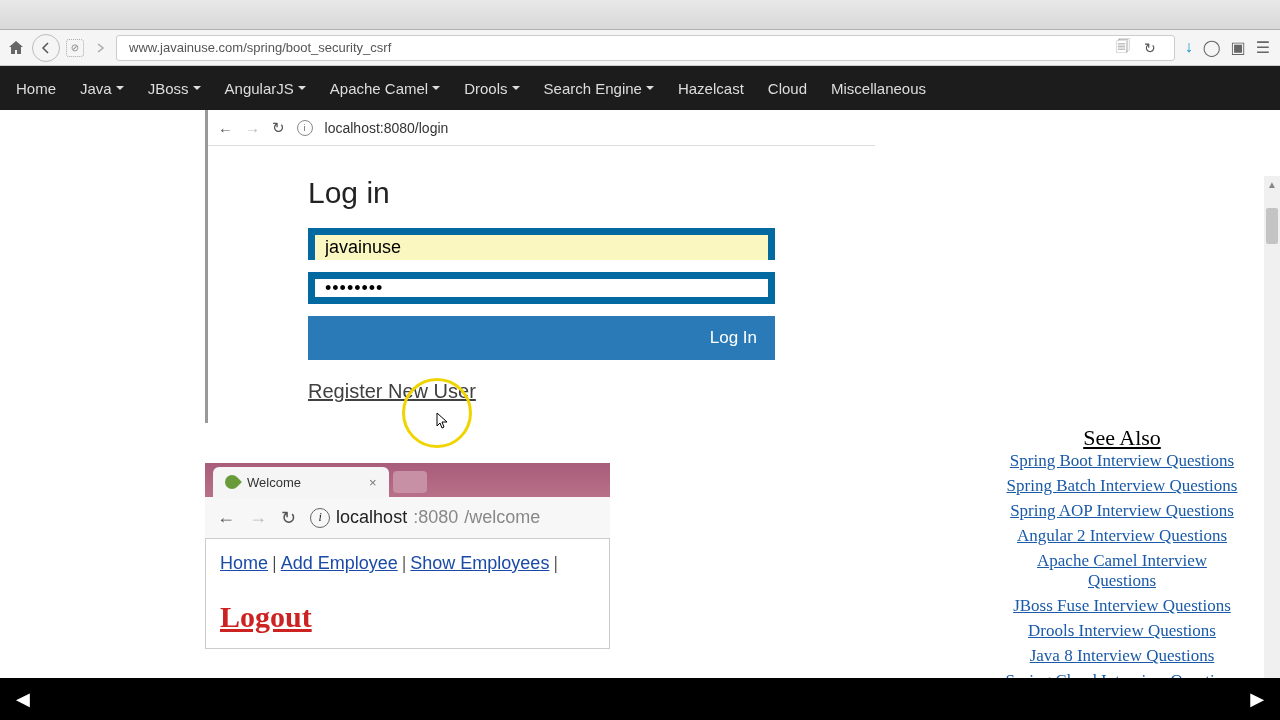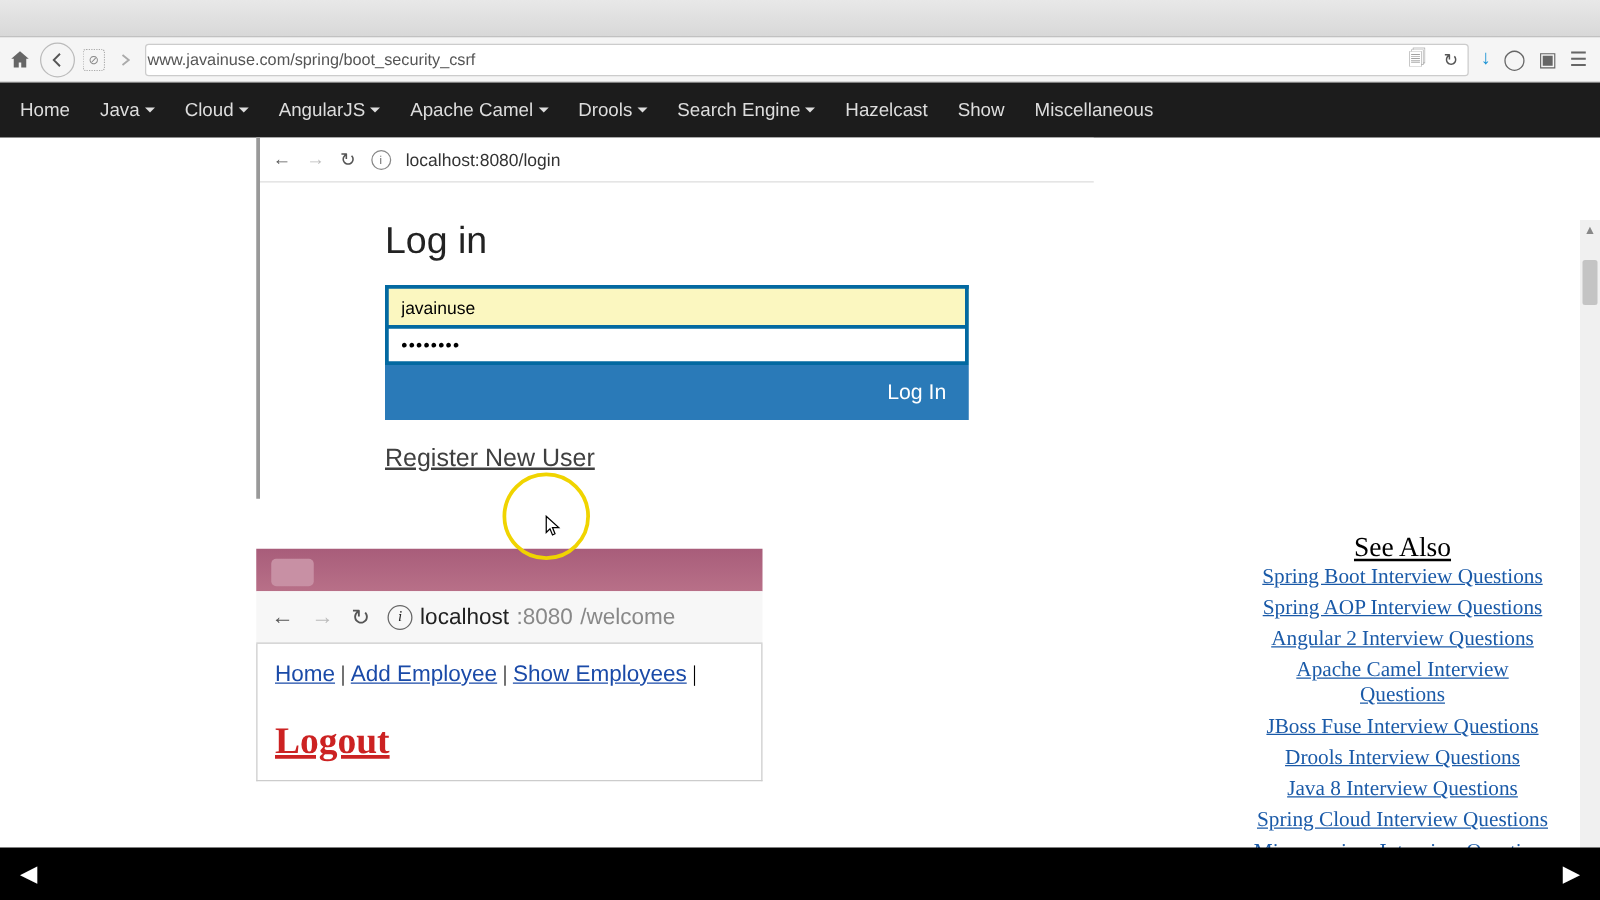--- a/index.html
+++ b/index.html
@@ -4,21 +4,21 @@
 <style>
 * { margin: 0; padding: 0; box-sizing: border-box; font-family: Arial, sans-serif; }
 body { width: 1280px; height: 720px; overflow: hidden; background: #fff; position: relative; }
 
 
 .browser-tabs { height: 30px; background: linear-gradient(#e8e8e8,#d8d8d8); border-bottom: 1px solid #b0b0b0; }
 .browser-toolbar { height: 36px; background: #f5f5f5; display: flex; align-items: center; padding: 0 6px; gap: 6px; border-bottom: 1px solid #ccc; }
 .tb-icon { width: 20px; height: 20px; display: flex; align-items: center; justify-content: center; color: #666; cursor: pointer; font-size: 14px; }
 .tb-back { width: 28px; height: 28px; border: 1px solid #bbb; border-radius: 50%; display: flex; align-items: center; justify-content: center; color: #555; }
 .security { width: 18px; height: 18px; border: 1px dotted #aaa; border-radius: 3px; display: flex; align-items: center; justify-content: center; font-size: 10px; color: #888; }
-.url-bar { flex: 1; height: 26px; border: 1px solid #ccc; border-radius: 3px; background: #fff; display: flex; align-items: center; padding: 0 1px; font-size: 13px; color: #555; }
+.url-bar { flex: 1; height: 26px; border: 1px solid #ccc; border-radius: 3px; background: #fff; display: flex; align-items: center; padding: 0 12px; font-size: 13px; color: #555; }
 .url-right { display: flex; align-items: center; gap: 8px; padding: 0 6px; }
 .reader { width: 20px; font-size: 14px; color: #888; }
 .reload { font-size: 14px; color: #555; }
 .search-bar { width: 230px; height: 26px; border: 1px solid #ccc; border-radius: 3px; background: #fff; display: flex; align-items: center; padding: 0 8px; font-size: 13px; color: #999; gap: 6px; font-style: italic; }
 .panel-icons { display: flex; gap: 10px; padding: 0 4px; }
 .panel-icons span { font-size: 16px; color: #666; }
 .dl { color: #1691d4 !important; }
 
 
 .site-nav { height: 44px; background: #1c1c1c; display: flex; align-items: center; padding: 0 16px; gap: 24px; }
@@ -30,21 +30,21 @@
 .main-col { position: absolute; left: 205px; top: 0; width: 670px; }
 
 
 .login-window { border-left: 3px solid #999; background: #fff; }
 .login-chrome { height: 36px; display: flex; align-items: center; padding: 0 10px; gap: 12px; border-bottom: 1px solid #ddd; }
 .lc-btn { color: #555; font-size: 15px; }
 .lc-i { width: 16px; height: 16px; border: 1px solid #888; border-radius: 50%; display: flex; align-items: center; justify-content: center; font-size: 9px; color: #666; }
 .lc-url { font-size: 14px; color: #333; }
 .login-body { padding: 30px 100px 20px; }
 .login-title { font-size: 30px; font-weight: normal; color: #222; margin-bottom: 18px; }
-.login-input { width: 100%; height: 32px; border: 3px solid #0369a1; padding: 0 10px; font-size: 14px; margin-bottom: 0; }
+.login-input { width: 100%; height: 32px; border: 7px solid #0369a1; padding: 0 10px; font-size: 18px; margin-bottom: 12px; }
 .login-input.user { background: #fbf7c0; border-bottom: none; }
 .login-input.pass { background: #fff; letter-spacing: 1px; }
 .login-btn { width: 100%; height: 44px; background: #2a7ab8; color: #fff; font-size: 17px; display: flex; align-items: center; justify-content: flex-end; padding: 0 18px; border: none; margin-top: 0; position: relative; }
 .register-link { color: #404040; font-size: 20px; margin-top: 20px; display: inline-block; }
 
 
 .highlight { position: absolute; left: 402px; top: 268px; width: 70px; height: 70px; border: 3px solid #f0d400; border-radius: 50%; pointer-events: none; }
 .cursor { position: absolute; left: 436px; top: 302px; font-size: 16px; color: #000; pointer-events: none; }
 
 
@@ -118,44 +118,44 @@
 
 <div class="site-nav">
   <span class="nav-item">
       <span>Home</span>
     </span>
   <span class="nav-item">
       <span>Java</span>
       <span class="caret"></span>
     </span>
   <span class="nav-item">
+      <span>JBoss</span>
+      <span class="caret"></span>
+    </span>
+  <span class="nav-item">
+      <span>AngularJS</span>
+      <span class="caret"></span>
+    </span>
+  <span class="nav-item">
+      <span>Apache Camel</span>
+      <span class="caret"></span>
+    </span>
+  <span class="nav-item">
+      <span>Drools</span>
+      <span class="caret"></span>
+    </span>
+  <span class="nav-item">
+      <span>Search Engine</span>
+      <span class="caret"></span>
+    </span>
+  <span class="nav-item">
+      <span>Hazelcast</span>
+    </span>
+  <span class="nav-item">
       <span>Cloud</span>
-      <span class="caret"></span>
-    </span>
-  <span class="nav-item">
-      <span>AngularJS</span>
-      <span class="caret"></span>
-    </span>
-  <span class="nav-item">
-      <span>Apache Camel</span>
-      <span class="caret"></span>
-    </span>
-  <span class="nav-item">
-      <span>Drools</span>
-      <span class="caret"></span>
-    </span>
-  <span class="nav-item">
-      <span>Search Engine</span>
-      <span class="caret"></span>
-    </span>
-  <span class="nav-item">
-      <span>Hazelcast</span>
-    </span>
-  <span class="nav-item">
-      <span>Show</span>
     </span>
   <span class="nav-item">
       <span>Miscellaneous</span>
     </span>
 </div>
 
 <div class="content">
 
   <div class="main-col">
 
@@ -173,20 +173,25 @@
         <input class="login-input pass" readonly="" value="••••••••" style="">
         <button class="login-btn">
             <span>Log In</span>
           </button>
         <a class="register-link" href="#">Register New User</a>
       </div>
     </div>
 
     <div class="welcome-window">
       <div class="welcome-tabs">
+        <div class="wtab">
+          <span class="leaf"></span>
+          <span>Welcome</span>
+          <span class="close">×</span>
+        </div>
         <div class="newtab"></div>
       </div>
       <div class="welcome-chrome">
         <span class="nav-btn">←</span>
         <span class="nav-btn dim">→</span>
         <span class="nav-btn">↻</span>
         <div class="welcome-url">
           <span class="info-i">i</span>
           <span>localhost</span>
             <span class="faded">:8080</span>
@@ -207,20 +212,21 @@
   <div class="highlight"></div>
   <div class="cursor">
     <svg width="14" height="18" viewBox="0 0 14 18">
         <path fill="#fff" stroke="#000" stroke-width="1" d="M1 1l0 13 3-3 2 5 2-1-2-5 5 0z"></path>
       </svg>
   </div>
 
   <div class="sidebar">
     <div class="see-also">See Also</div>
     <a class="side-link" href="#">Spring Boot Interview Questions</a>
+    <a class="side-link" href="#">Spring Batch Interview Questions</a>
     <a class="side-link" href="#">Spring AOP Interview Questions</a>
     <a class="side-link" href="#">Angular 2 Interview Questions</a>
     <a class="side-link" href="#">Apache Camel Interview Questions</a>
     <a class="side-link" href="#">JBoss Fuse Interview Questions</a>
     <a class="side-link" href="#">Drools Interview Questions</a>
     <a class="side-link" href="#">Java 8 Interview Questions</a>
     <a class="side-link" href="#">Spring Cloud Interview Questions</a>
     <a class="side-link" href="#">Microservices Interview Questions</a>
   </div>
 

